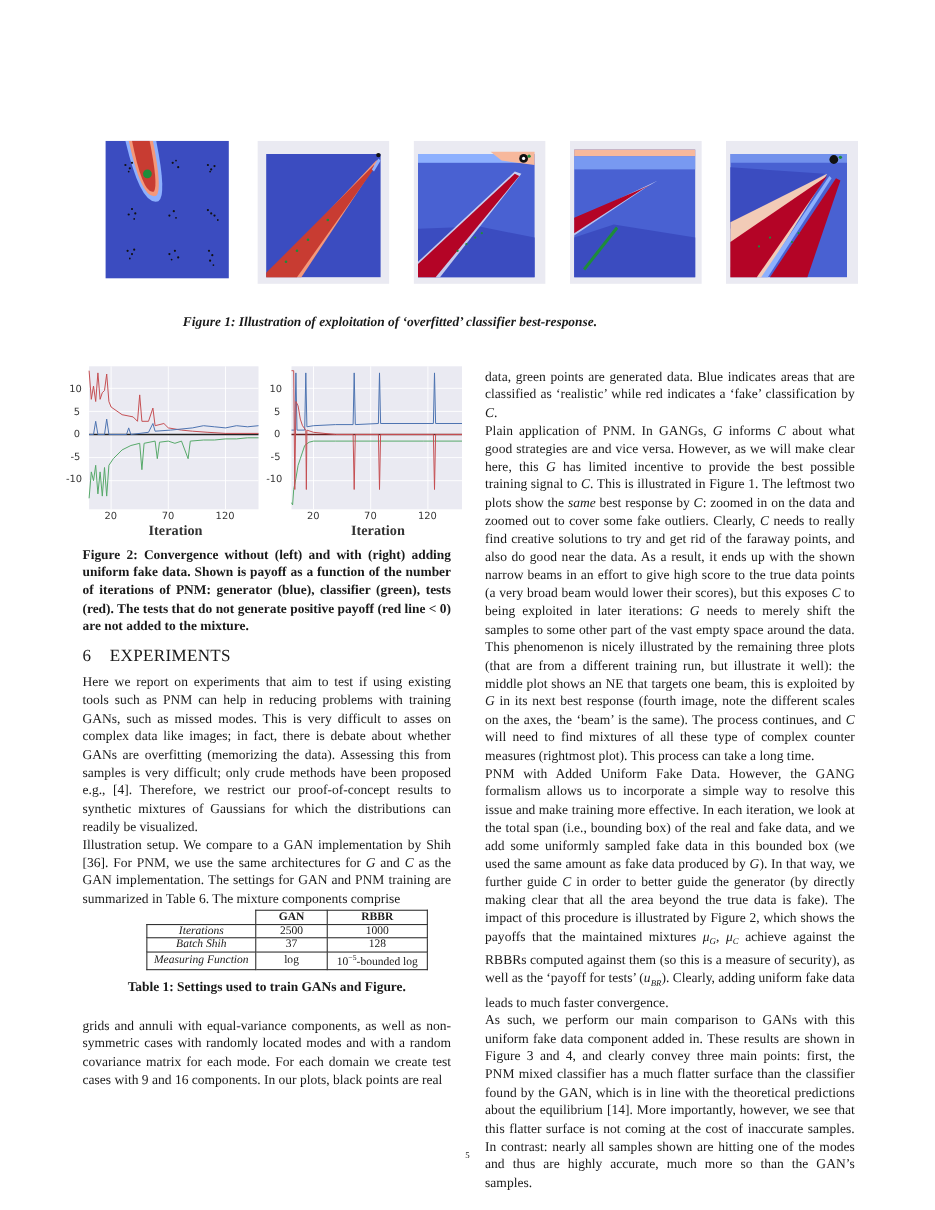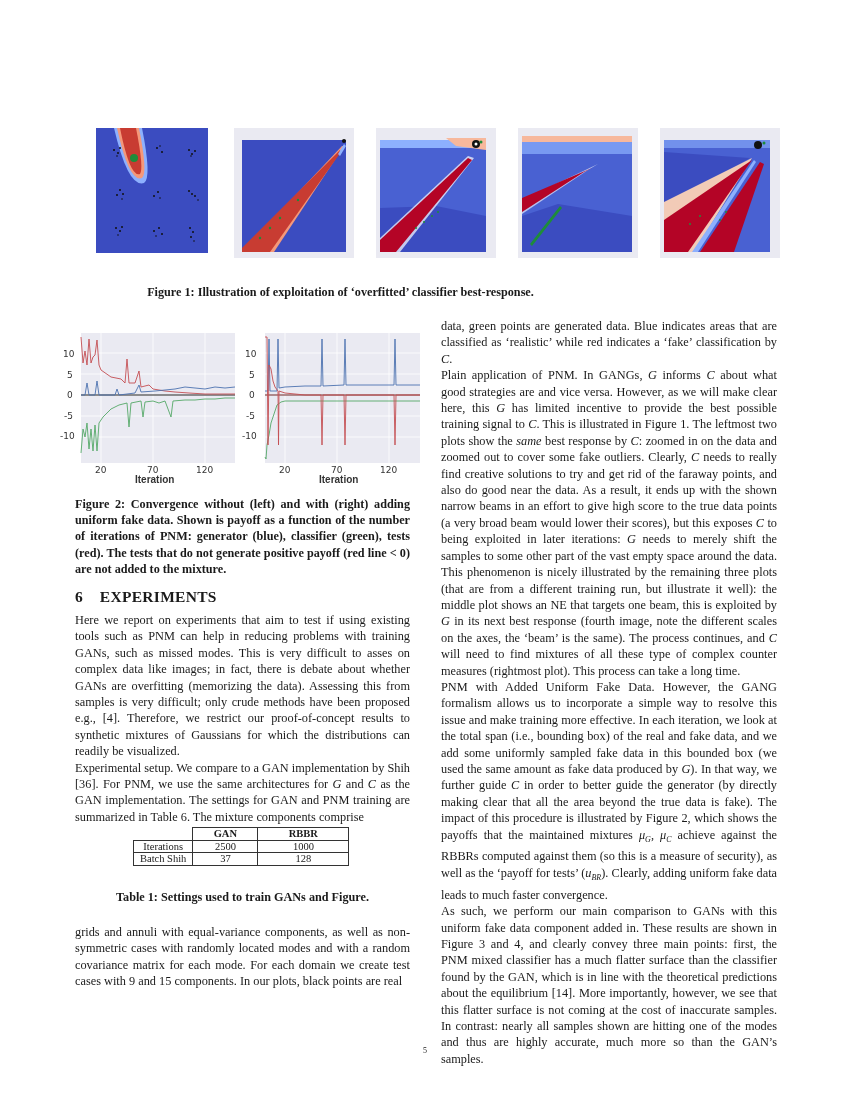--- a/index.html
+++ b/index.html
@@ -5,28 +5,28 @@
   html, body { margin:0; padding:0; background:#fff; }
   body { width:850px; height:1100px; position:relative; overflow:hidden; font-family:"Liberation Serif","DejaVu Serif",serif; color:#1a1a1a; }
   .abs { position:absolute; }
   .fig1 { top:128px; left:88px; width:690px; height:148px; }
   .panel { position:absolute; top:0; }
   .fig-cap { font-weight:bold; font-size:12.2px; text-align:center; }
   .col { position:absolute; font-size:12.3px; line-height:16.4px; text-align:justify; }
   .col p { margin:0; }
   .col b { font-weight:normal; }
   .col i { font-style:italic; }
-  h2.sec { margin:0; font-size:15.5px; font-weight:bold; letter-spacing:0.3px; }
+  h2.sec { margin:0; font-size:15.5px; font-weight:normal; letter-spacing:0.3px; }
   table.t1 { border-collapse:collapse; font-size:10.5px; }
   table.t1 td, table.t1 th { border:1px solid #333; padding:0 6px; height:11.5px; line-height:11.5px; text-align:center; }
   table.t1 th { font-weight:bold; }
   table.t1 th.empty { border:none; }
-  table.t1 td.lbl { }
+  table.t1 td.lbl { font-style:italic; }
   .tk2 { position:absolute; font-family:"DejaVu Sans",sans-serif; font-size:9px; color:#333; }
-  .xlab { position:absolute; font-family:Liberation Sans, sans-serif; font-size:10px; font-weight:bold; color:#333; }
+  .xlab { position:absolute; font-family:Liberation Serif, serif; font-size:13px; font-weight:bold; color:#333; }
   .pagenum { position:absolute; top:1046px; left:0; width:850px; text-align:center; font-size:8px; }
 </style>
 </head>
 <body>
 
 <div class="abs fig1">
 
   <div class="panel" style="left:4px;">
     <svg width="118" height="130" viewBox="0 0 118 130">
       <rect x="4" y="0" width="112" height="125" fill="#3b4cc0"></rect>
@@ -144,21 +144,21 @@
       <circle cx="104" cy="15" r="1.5" fill="#1e8c3a"></circle>
       <g fill="#1e8c3a">
           <circle cx="30" cy="96" r="1"></circle>
           <circle cx="40" cy="88" r="1"></circle>
           <circle cx="60" cy="92" r="1"></circle>
           <circle cx="66" cy="84" r="1"></circle>
         </g>
     </svg>
   </div>
 </div>
-<div class="abs fig-cap" style="top:285px; left:2px; width:677px;">Figure 1: Illustration of exploitation of ‘overfitted’ classifier best-response.</div>
+<div class="abs fig-cap" style="top:285px; left:16px; width:677px;font-style:italic;">Figure 1: Illustration of exploitation of ‘overfitted’ classifier best-response.</div>
 
 <div class="abs" style="top:325px; left:55px; width:380px; height:160px;">
 
   <div class="abs" style="left:0; top:0; width:190px; height:160px;">
     <svg width="190" height="160" viewBox="0 0 190 160">
       <rect x="26" y="8" width="154" height="130" fill="#eaeaf2"></rect>
       <g stroke="#fff" stroke-width="0.8">
         <line x1="46" y1="8" x2="46" y2="138"></line>
           <line x1="98" y1="8" x2="98" y2="138"></line>
           <line x1="150" y1="8" x2="150" y2="138"></line>
@@ -215,48 +215,53 @@
 </div>
 
 <div class="col" style="top:496px; left:75px; width:335px; font-weight:bold; font-size:12.2px; line-height:16.2px;">Figure 2: Convergence without (left) and with (right) adding uniform fake data. Shown is payoff as a function of the number of iterations of PNM: generator (blue), classifier (green), tests (red). The tests that do not generate positive payoff (red line &lt; 0) are not added to the mixture.</div>
 
 <div class="abs" style="top:588px; left:75px; width:335px;">
   <h2 class="sec"><span>6</span>&nbsp;&nbsp;&nbsp;&nbsp;<span>EXPERIMENTS</span></h2>
 </div>
 
 <div class="col" style="top:612px; left:75px; width:335px;">
   <p>Here we report on experiments that aim to test if using existing tools such as PNM can help in reducing problems with training GANs, such as missed modes. This is very difficult to asses on complex data like images; in fact, there is debate about whether GANs are overfitting (memorizing the data). Assessing this from samples is very difficult; only crude methods have been proposed e.g., [4]. Therefore, we restrict our proof-of-concept results to synthetic mixtures of Gaussians for which the distributions can readily be visualized.</p>
-  <p><b>Experimental setup.</b><span> We compare to a GAN implementation by Shih [36]. For PNM, we use the same architectures for </span><i>G</i><span> and </span><i>C</i><span> as the GAN implementation. The settings for GAN and PNM training are summarized in Table 6. The mixture components comprise</span></p>
+  <p><b>Illustration setup.</b><span> We compare to a GAN implementation by Shih [36]. For PNM, we use the same architectures for </span><i>G</i><span> and </span><i>C</i><span> as the GAN implementation. The settings for GAN and PNM training are summarized in Table 6. The mixture components comprise</span></p>
 </div>
 
 <div class="abs" style="top:827px; left:133px;">
   <table class="t1">
     <tbody>
         <tr>
       <th class="empty"></th>
       <th style="width:52px;">GAN</th>
       <th style="width:78px;">RBBR</th>
     </tr>
     <tr>
       <td class="lbl">Iterations</td>
       <td>2500</td>
       <td>1000</td>
     </tr>
     <tr>
       <td class="lbl">Batch Shih</td>
       <td>37</td>
       <td>128</td>
     </tr>
+    <tr>
+      <td class="lbl">Measuring Function</td>
+      <td>log</td>
+      <td><span>10</span><sup style="font-size:7px;">−5</sup><span>-bounded log</span></td>
+    </tr>
   </tbody>
     </table>
 </div>
 <div class="abs fig-cap" style="top:890px; left:75px; width:335px;">Table 1: Settings used to train GANs and Figure.</div>
 
-<div class="col" style="top:924px; left:75px; width:335px;">grids and annuli with equal-variance components, as well as non-symmetric cases with randomly located modes and with a random covariance matrix for each mode. For each domain we create test cases with 9 and 15 components. In our plots, black points are real</div>
-
-<div class="col" style="top:318px; left:441px; width:336px;">
+<div class="col" style="top:924px; left:75px; width:335px;">grids and annuli with equal-variance components, as well as non-symmetric cases with randomly located modes and with a random covariance matrix for each mode. For each domain we create test cases with 9 and 16 components. In our plots, black points are real</div>
+
+<div class="col" style="top:334px; left:441px; width:336px;">
   <p><span>data, green points are generated data. Blue indicates areas that are classified as ‘realistic’ while red indicates a ‘fake’ classification by </span><i>C</i><span>.</span></p>
   <p><b>Plain application of PNM.</b><span>  In GANGs, </span><i>G</i><span> informs </span><i>C</i><span> about what good strategies are and vice versa. However, as we will make clear here, this </span><i>G</i><span> has limited incentive to provide the best possible training signal to </span><i>C</i><span>. This is illustrated in Figure 1. The leftmost two plots show the </span><i>same</i><span> best response by </span><i>C</i><span>: zoomed in on the data and zoomed out to cover some fake outliers. Clearly, </span><i>C</i><span> needs to really find creative solutions to try and get rid of the faraway points, and also do good near the data. As a result, it ends up with the shown narrow beams in an effort to give high score to the true data points (a very broad beam would lower their scores), but this exposes </span><i>C</i><span> to being exploited in later iterations: </span><i>G</i><span> needs to merely shift the samples to some other part of the vast empty space around the data. This phenomenon is nicely illustrated by the remaining three plots (that are from a different training run, but illustrate it well): the middle plot shows an NE that targets one beam, this is exploited by </span><i>G</i><span> in its next best response (fourth image, note the different scales on the axes, the ‘beam’ is the same). The process continues, and </span><i>C</i><span> will need to find mixtures of all these type of complex counter measures (rightmost plot). This process can take a long time.</span></p>
   <p><b>PNM with Added Uniform Fake Data.</b><span> However, the GANG formalism allows us to incorporate a simple way to resolve this issue and make training more effective. In each iteration, we look at the total span (i.e., bounding box) of the real and fake data, and we add some uniformly sampled fake data in this bounded box (we used the same amount as fake data produced by </span><i>G</i><span>). In that way, we further guide </span><i>C</i><span> in order to better guide the generator (by directly making clear that all the area beyond the true data is fake). The impact of this procedure is illustrated by Figure 2, which shows the payoffs that the maintained mixtures </span><i>μ</i><sub style="font-size:8px;"><i>G</i></sub><span>, </span><i>μ</i><sub style="font-size:8px;"><i>C</i></sub><span> achieve against the RBBRs computed against them (so this is a measure of security), as well as the ‘payoff for tests’ (</span><i>u</i><sub style="font-size:8px;"><i>BR</i></sub><span>). Clearly, adding uniform fake data leads to much faster convergence.</span></p>
   <p>As such, we perform our main comparison to GANs with this uniform fake data component added in. These results are shown in Figure 3 and 4, and clearly convey three main points: first, the PNM mixed classifier has a much flatter surface than the classifier found by the GAN, which is in line with the theoretical predictions about the equilibrium [14]. More importantly, however, we see that this flatter surface is not coming at the cost of inaccurate samples. In contrast: nearly all samples shown are hitting one of the modes and thus are highly accurate, much more so than the GAN’s samples.</p>
 </div>
 
 <div class="pagenum">5</div>
 
 </body></html>

